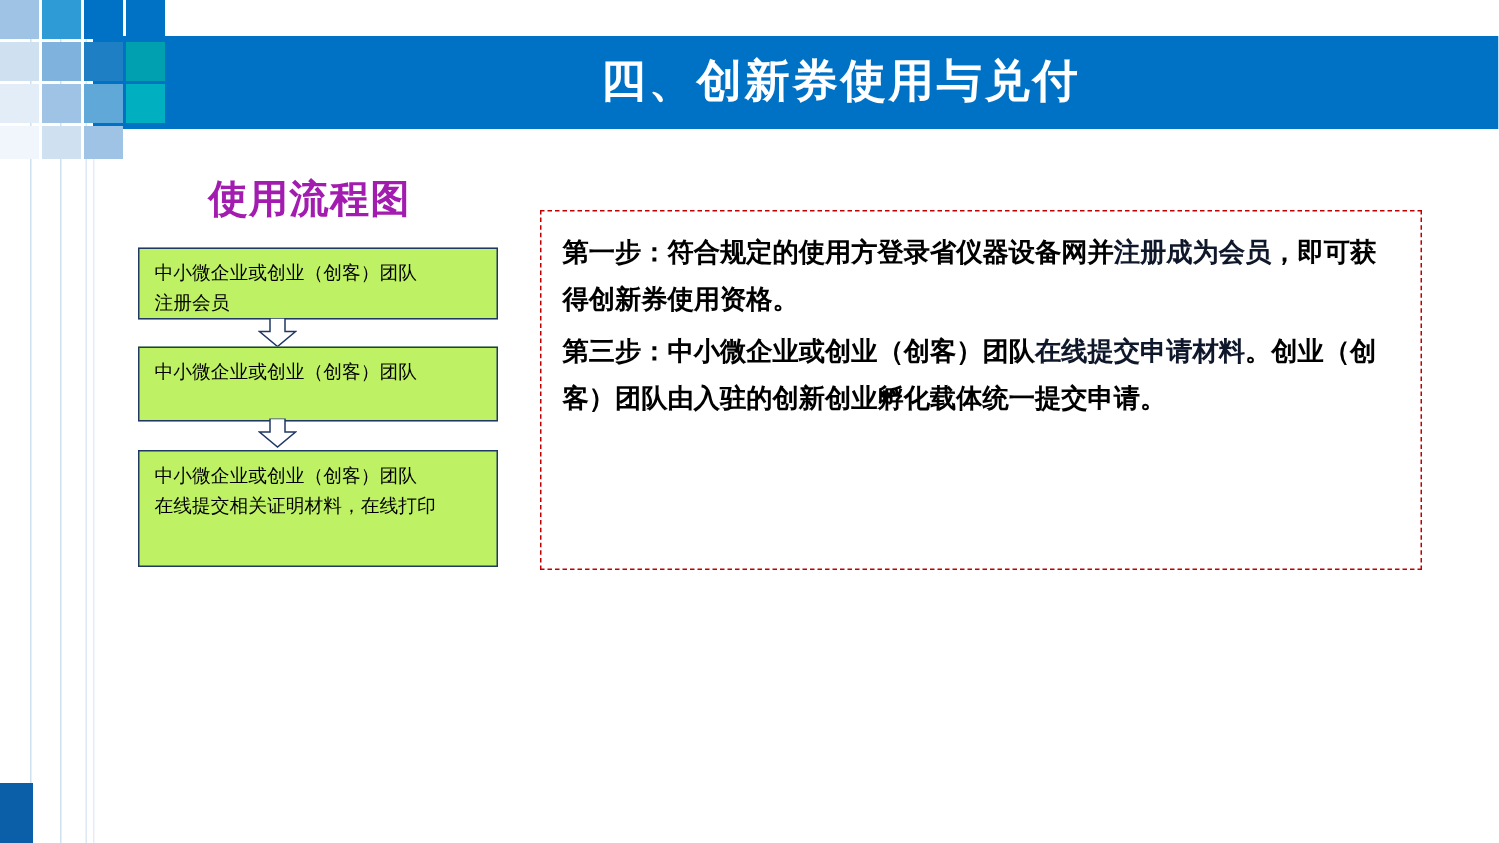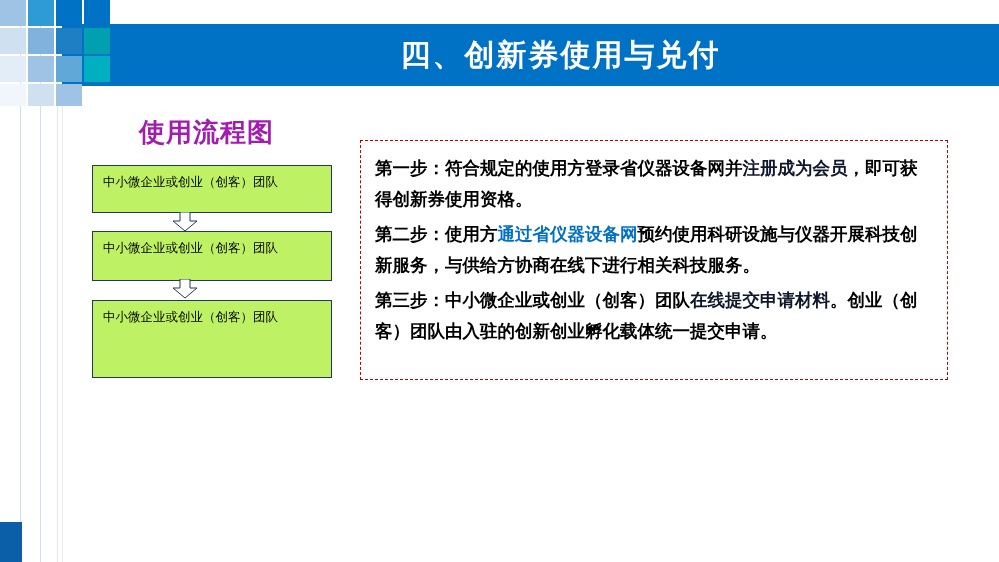--- a/index.html
+++ b/index.html
@@ -191,41 +191,42 @@
       <div class="sq" style="left: 84px; top: 56px; width: 26px; height: 26px; background: rgb(0, 176, 192);"></div>
       <div class="sq" style="left: 0px; top: 84px; width: 26px; height: 22px; background: rgb(240, 246, 251);"></div>
       <div class="sq" style="left: 28px; top: 84px; width: 26px; height: 22px; background: rgb(207, 224, 241);"></div>
       <div class="sq" style="left: 56px; top: 84px; width: 26px; height: 22px; background: rgb(159, 195, 228);"></div>
     </div>
 
   <div class="flow-title">使用流程图</div>
 
   <div class="flow-box flow-box-1">
     <div>中小微企业或创业（创客）团队</div>
+    <div>注册会员</div>
   </div>
 
   <div class="arrow arrow-1">
     <svg width="26" height="20" viewBox="0 0 26 20">
       <polygon points="8,0 18,0 18,9 25,9 13,19 1,9 8,9" fill="#ffffff" stroke="#1f3864" stroke-width="1"></polygon>
     </svg>
   </div>
 
   <div class="flow-box flow-box-2">
     <div>中小微企业或创业（创客）团队</div>
   </div>
 
   <div class="arrow arrow-2">
     <svg width="26" height="20" viewBox="0 0 26 20">
       <polygon points="8,0 18,0 18,9 25,9 13,19 1,9 8,9" fill="#ffffff" stroke="#1f3864" stroke-width="1"></polygon>
     </svg>
   </div>
 
   <div class="flow-box flow-box-3">
     <div>中小微企业或创业（创客）团队</div>
+    <div>在线提交相关证明材料，在线打印</div>
   </div>
 
   <div class="steps-panel" id="steps-panel">
       <div class="step"><span class="lbl">第一步：</span><span class="blk">符合规定的使用方登录省仪器设备网并</span><span class="red">注册成为会员</span><span class="blk">，即可获得创新券使用资格。</span></div>
-      <div class="step"><span class="lbl">第二步：</span><span class="blk">使用方</span><span class="blue">通过省仪器设备网</span><span class="blk">预约使用科研设施与仪器开展科技创新服务，与供给方协商在线下进行相关科技服务。</span></div>
       <div class="step"><span class="lbl">第三步：</span><span class="blk">中小微企业或创业（创客）团队</span><span class="red">在线提交申请材料</span><span class="blk">。创业（创客）团队由入驻的创新创业孵化载体统一提交申请。</span></div>
     </div>
 
 </div>
 
 </body></html>

